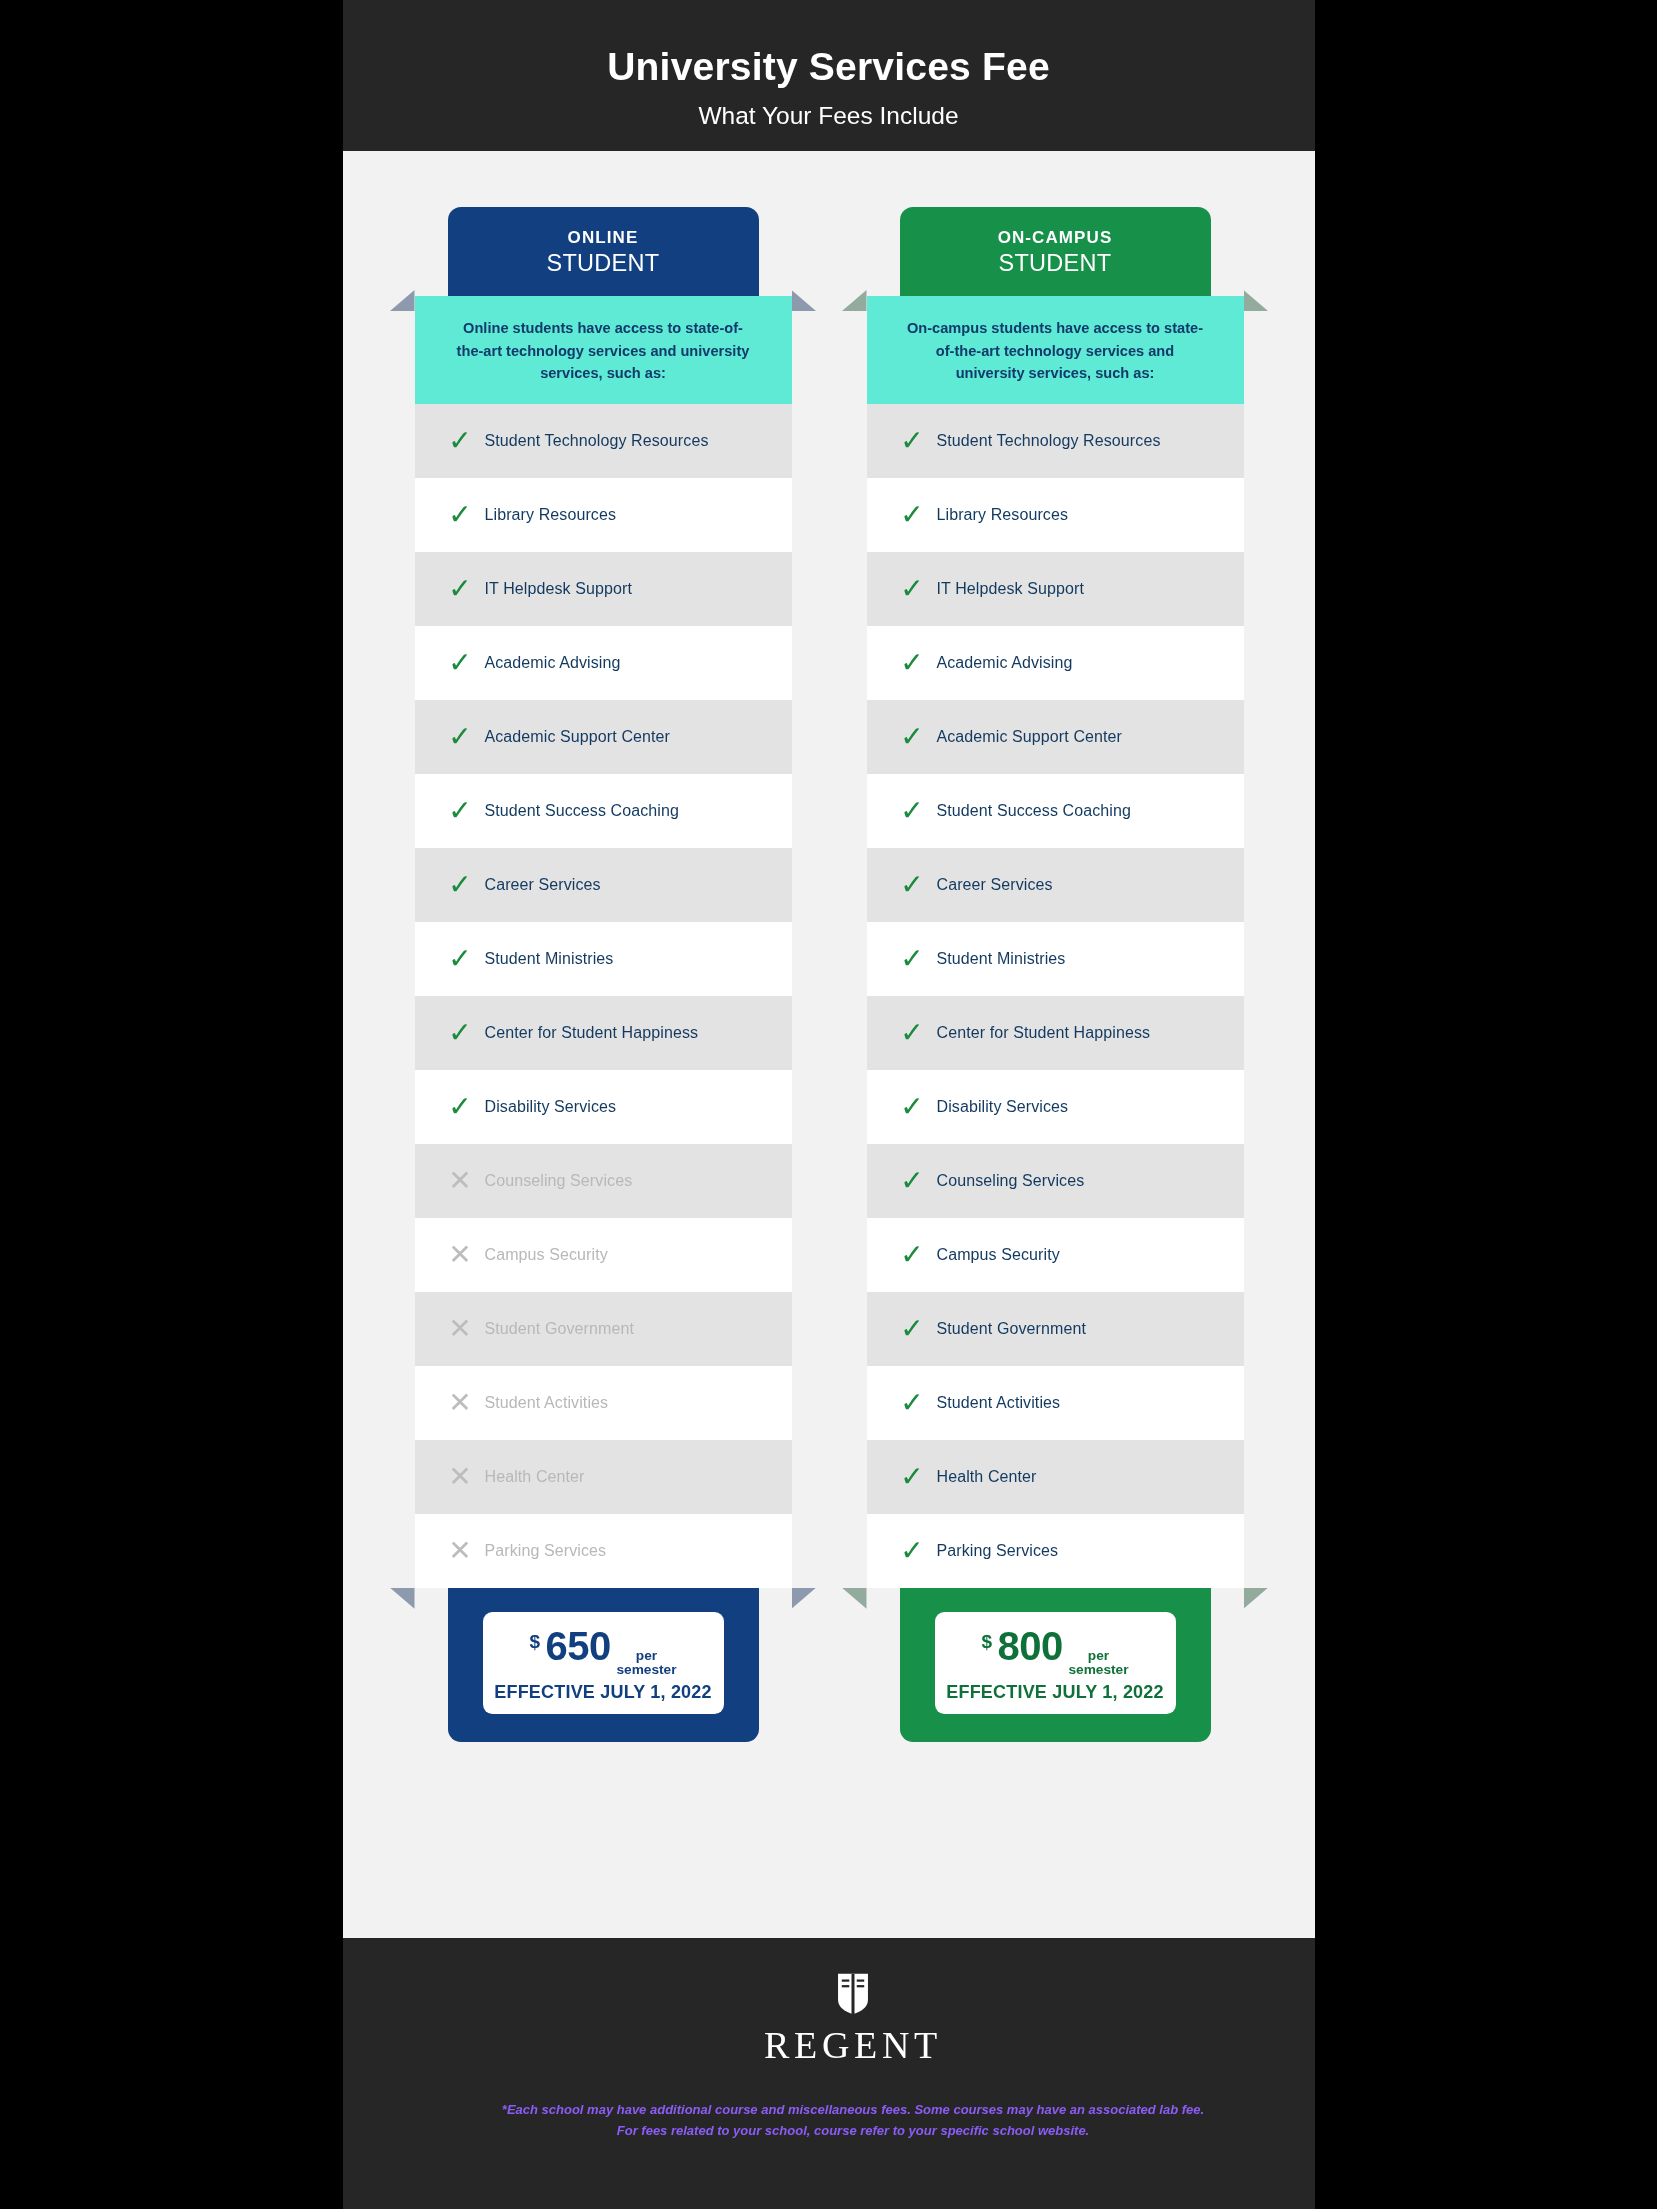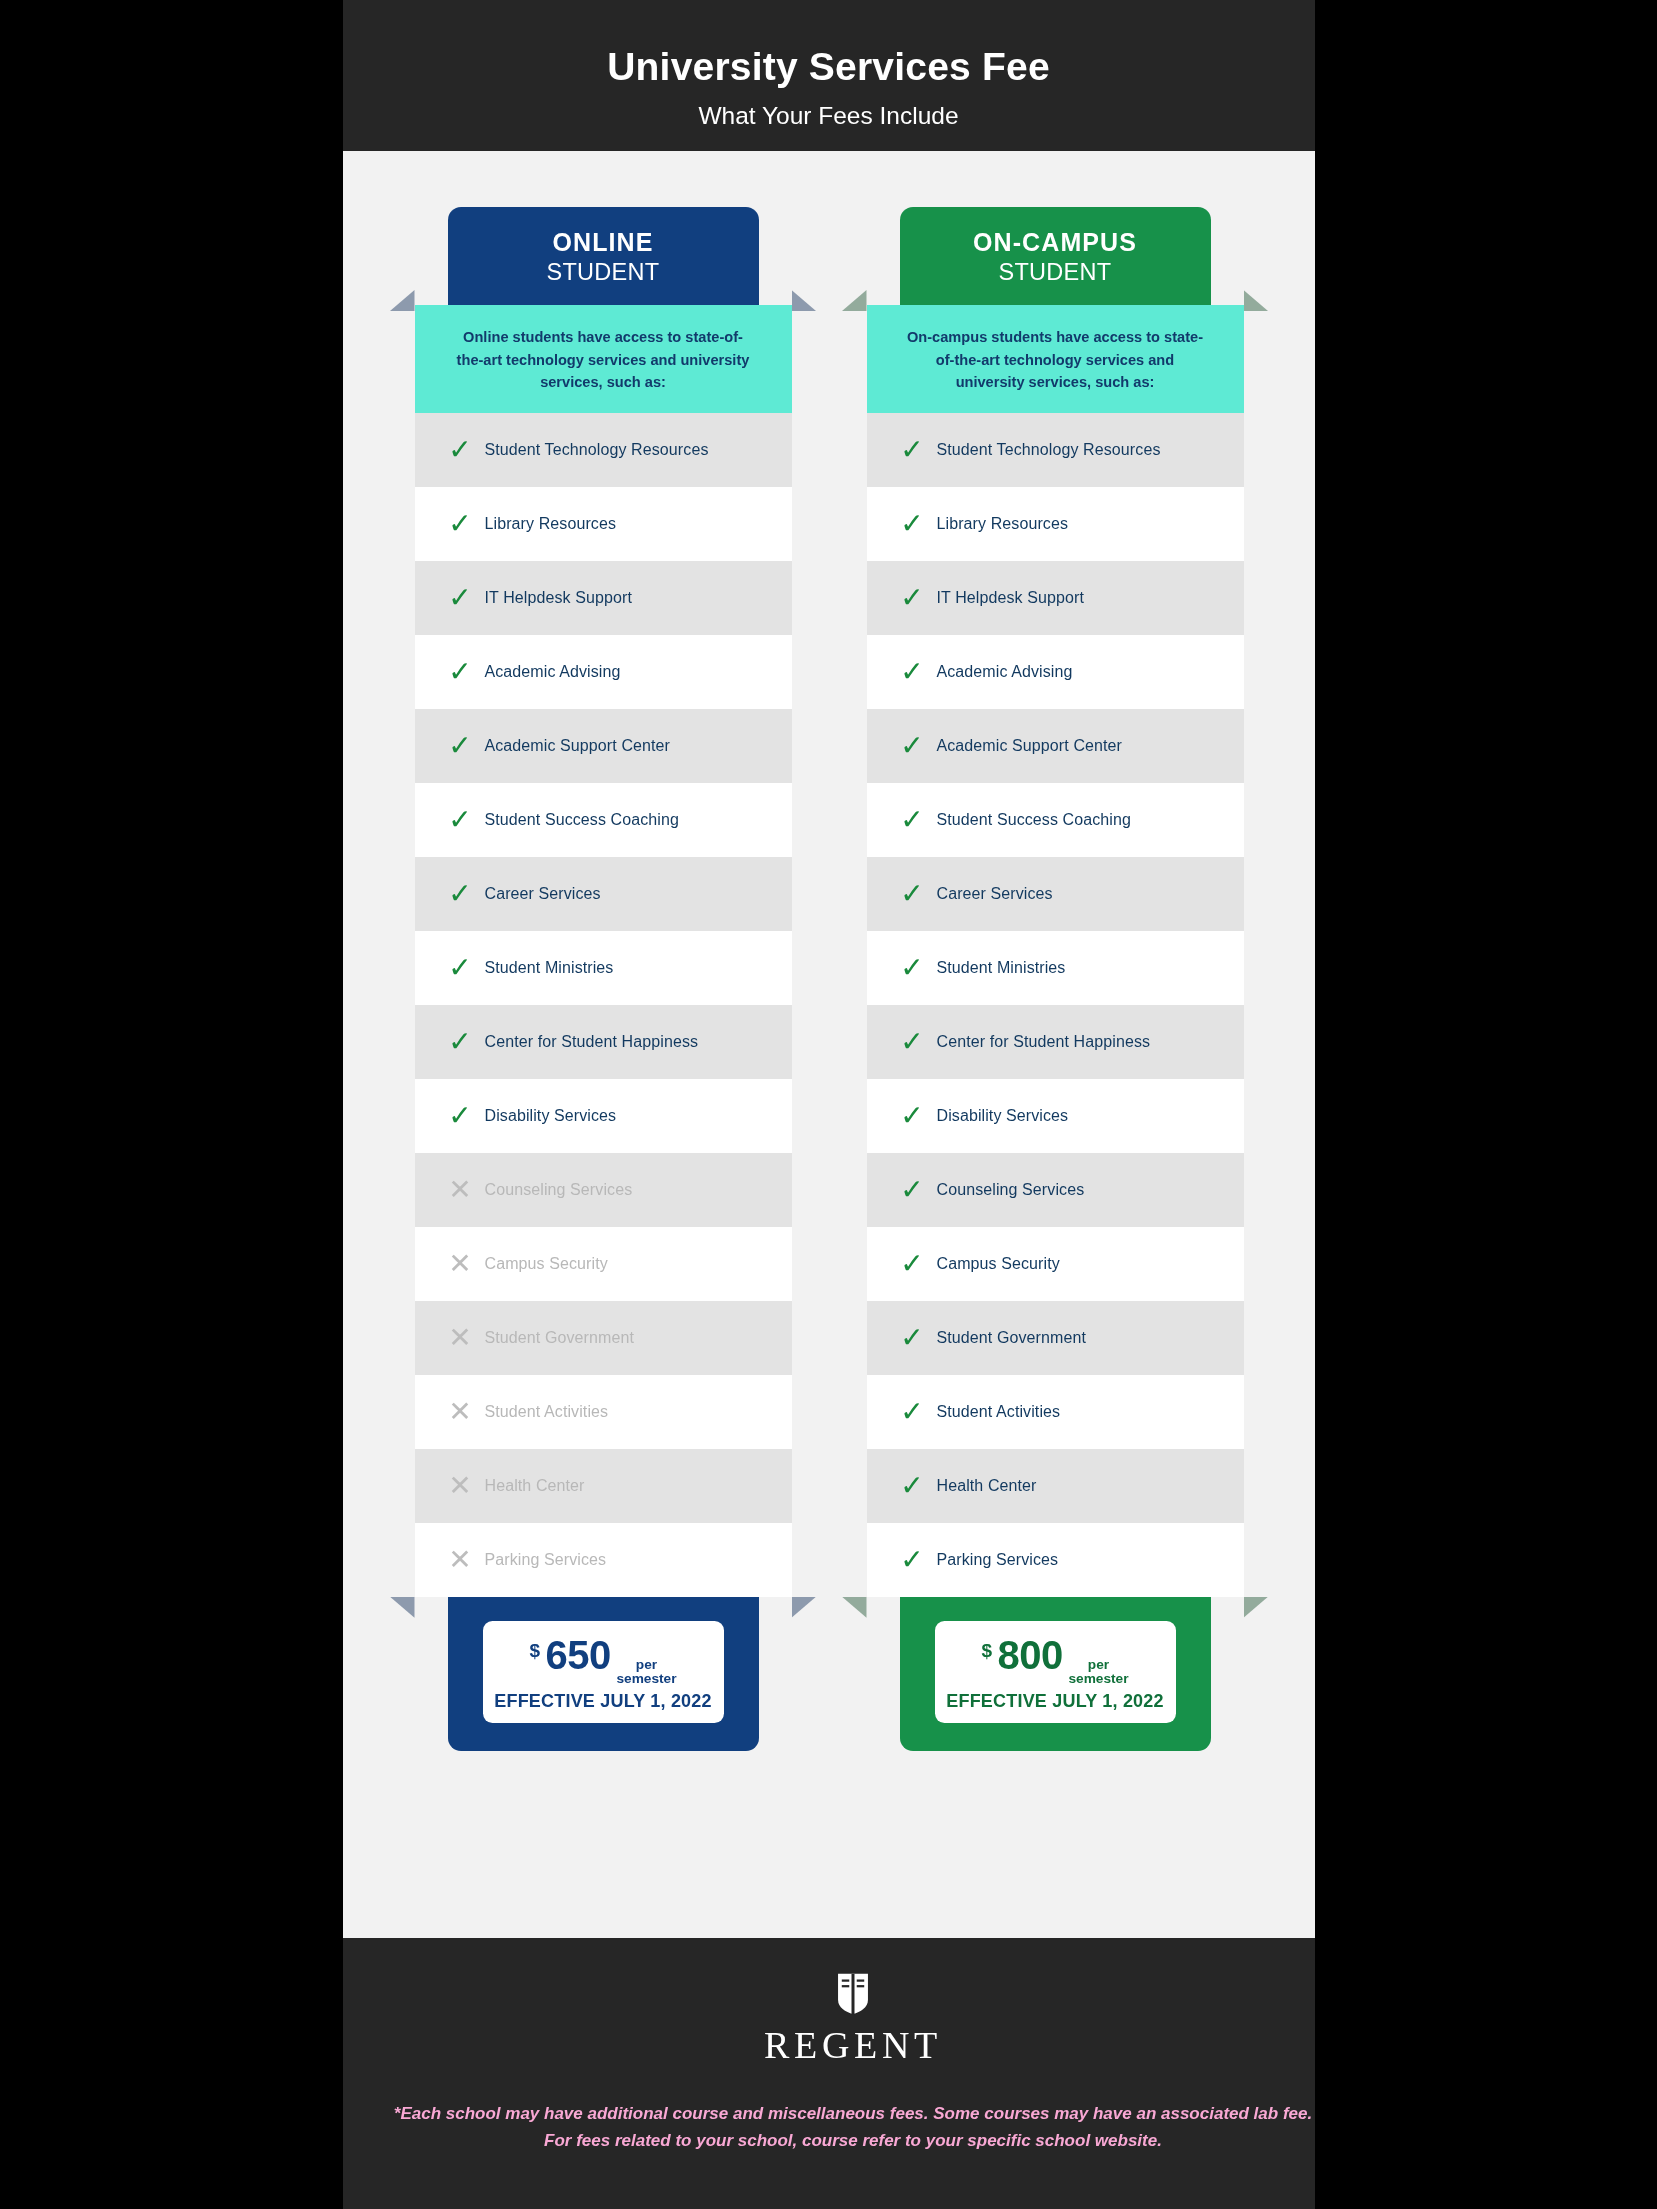--- a/index.html
+++ b/index.html
@@ -87,21 +87,21 @@
     z-index: 2;
     width: 311px;
     margin: 0 auto;
     border-radius: 13px 13px 0 0;
     text-align: center;
     padding: 21px 0 19px 0;
     color: #ffffff;
   }
   .banner .b1 {
     display: block;
-    font-size: 25px;
+    font-size: 17px;
     font-weight: bold;
     letter-spacing: 1.1px;
   }
   .banner .b2 {
     display: block;
     font-size: 23.5px;
     font-weight: normal;
     letter-spacing: 0.3px;
     margin-top: 1.9px;
   }
@@ -240,25 +240,25 @@
     line-height: 1;
   }
   .logo-sub {
     font-family: "Liberation Serif", serif;
     font-size: 18px;
     letter-spacing: 3.4px;
     margin-top: 5.6px;
   }
   .disclaimer {
     margin-top: 36px;
-    font-size: 17px;
+    font-size: 13px;
     font-style: italic;
     font-weight: bold;
     line-height: 1.6;
-    color: #f9a8d4;
+    color: #8b5cf6;
   }
 </style>
 </head>
 <body>
 
 <div class="page">
   <div class="sheet">
 
     <div class="header">
       <h1>University Services Fee</h1>

